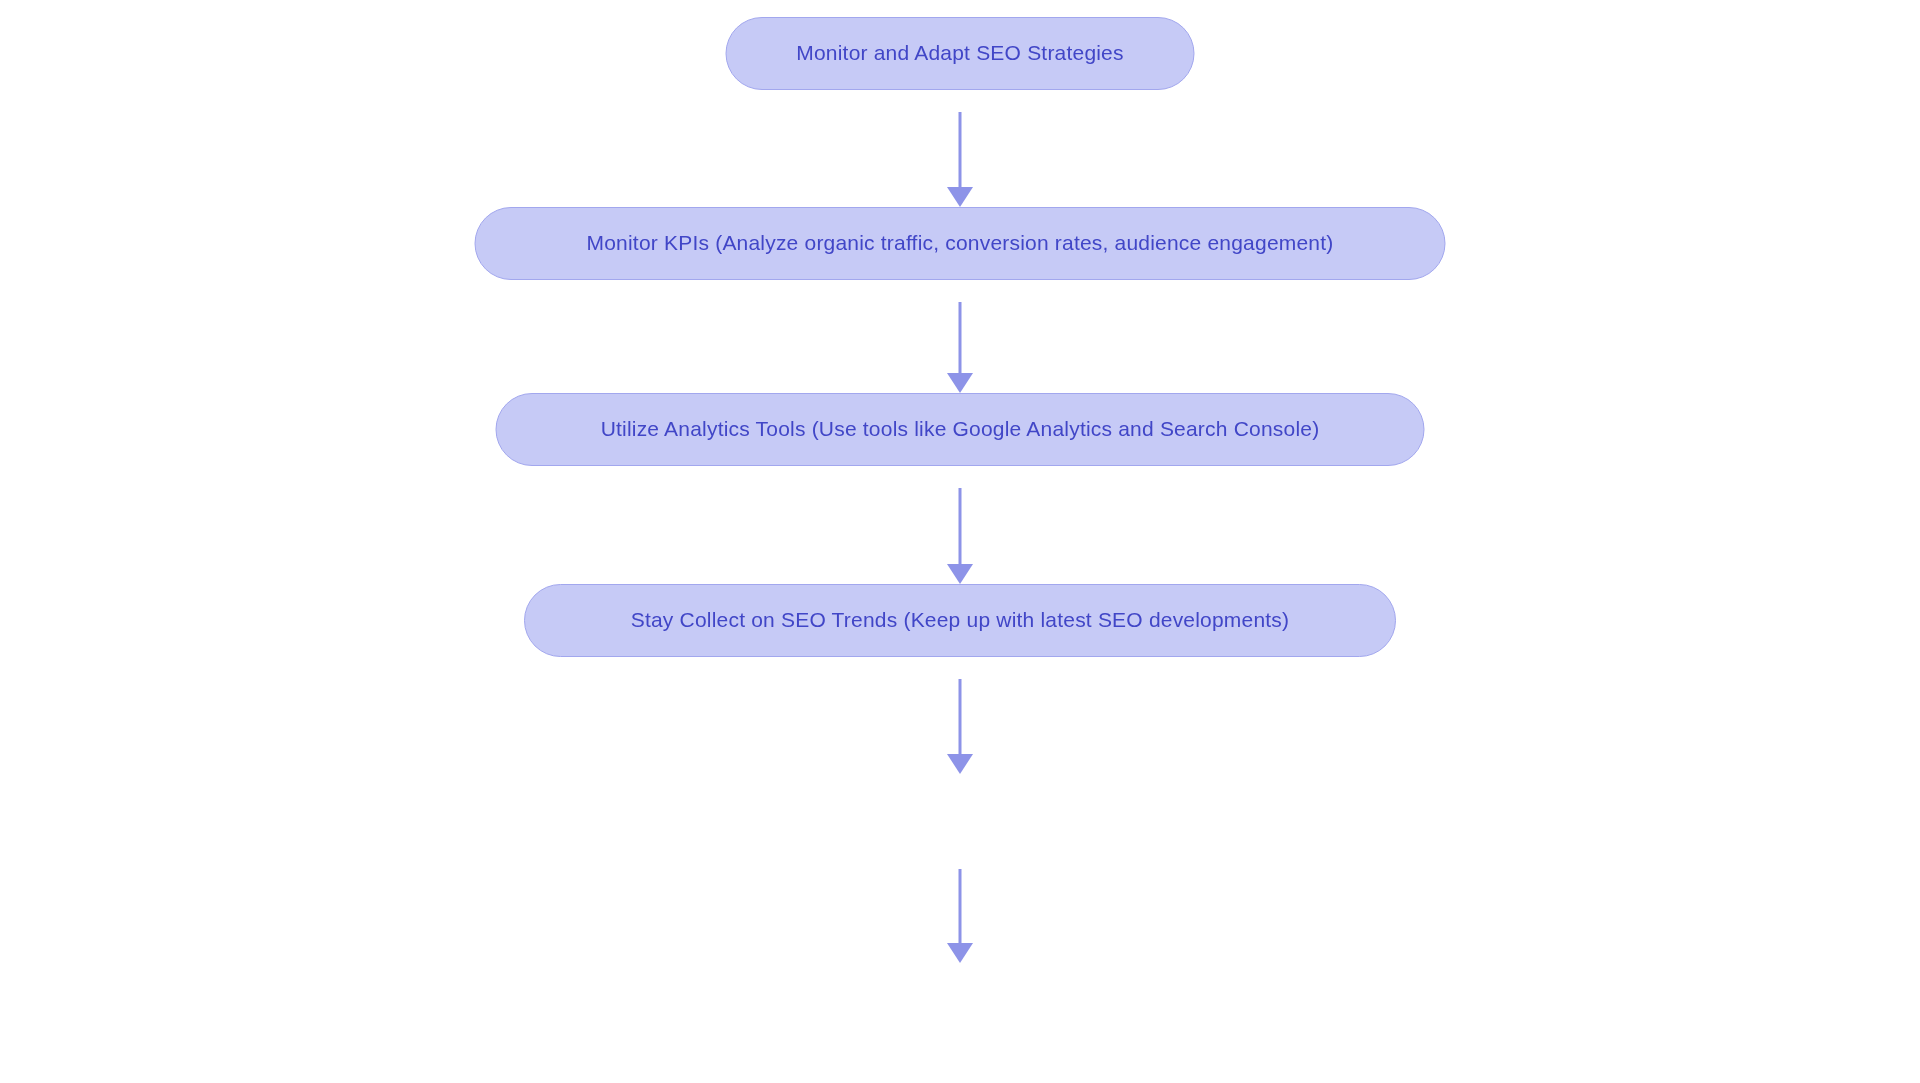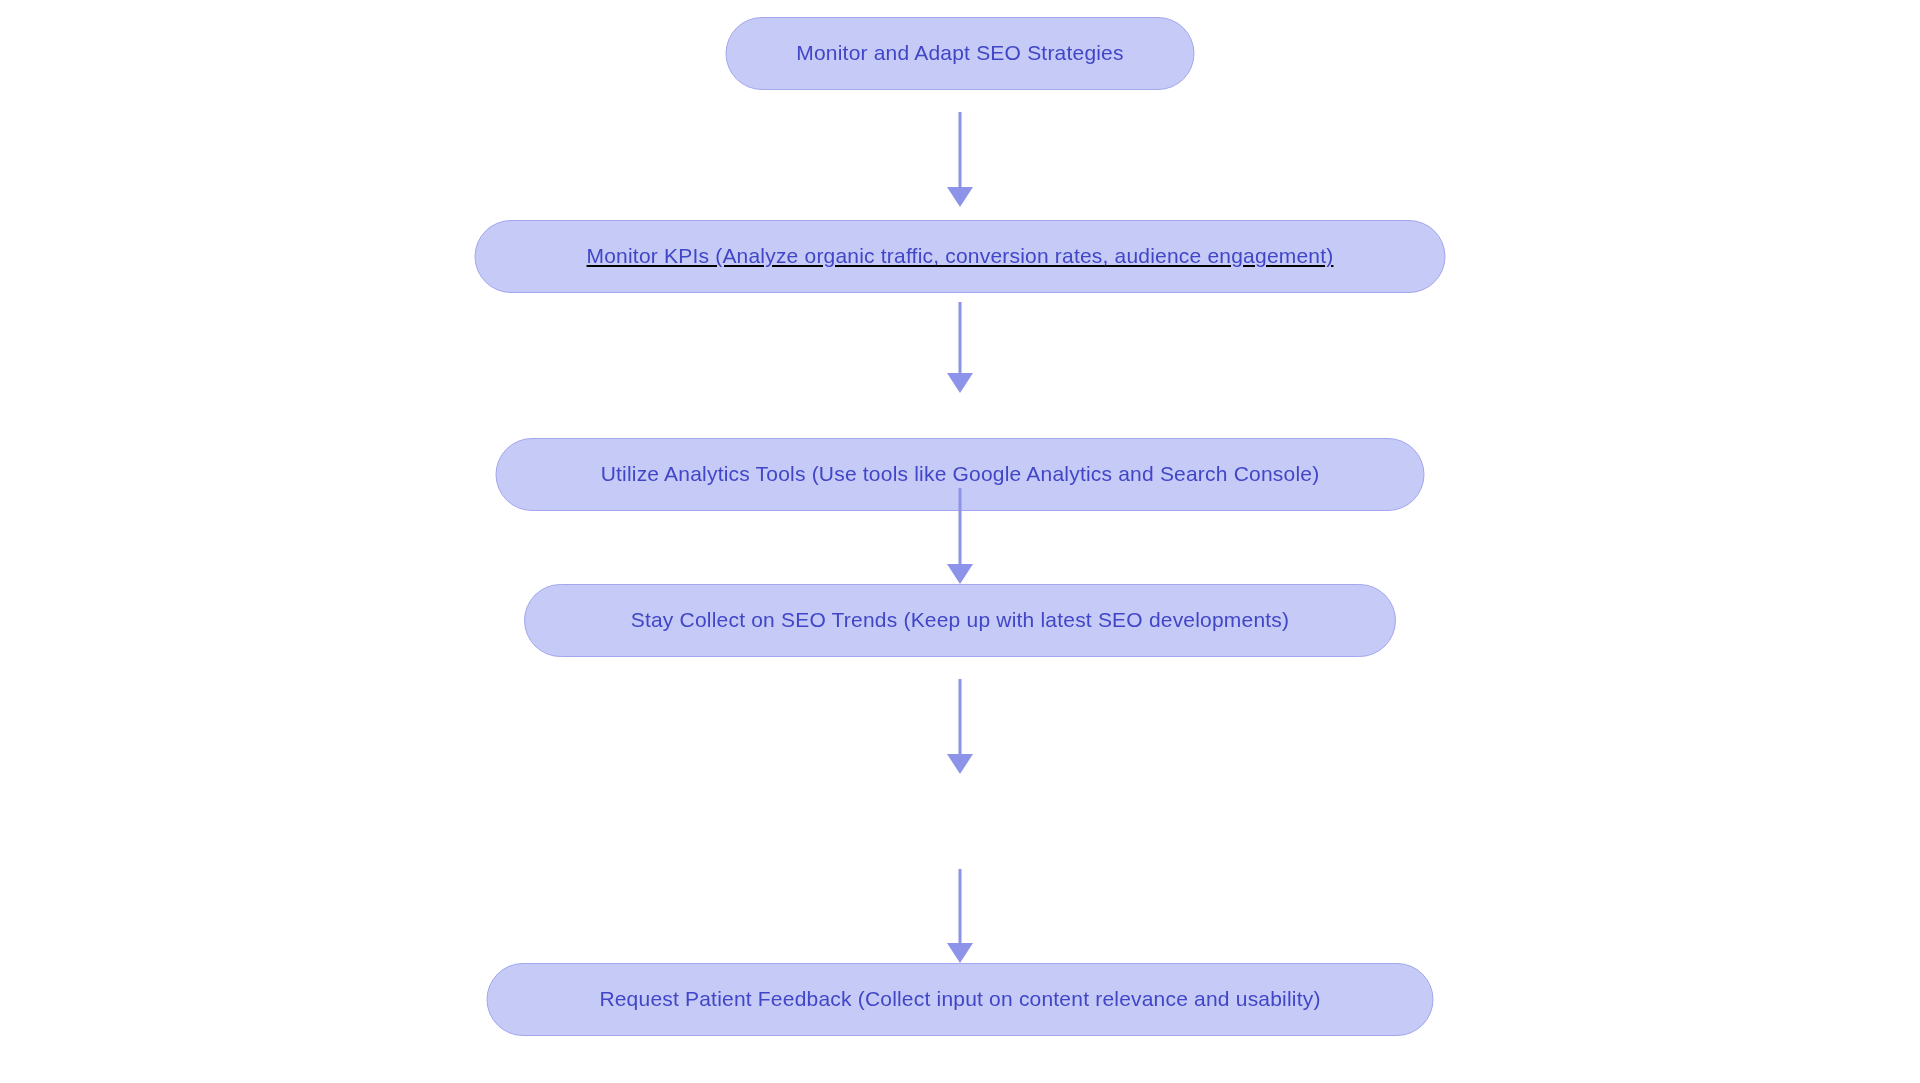--- a/index.html
+++ b/index.html
@@ -35,22 +35,22 @@
   }
   .node span {
     color: var(--node-text);
     font-size: 21px;
     line-height: 1.25;
     letter-spacing: 0.2px;
     padding: 0 30px;
     white-space: nowrap;
   }
   .node-1 { top: 17px;  width: 469px;  }
-  .node-2 { top: 220px; width: 971px; text-decoration: underline;  }
-  .node-3 { top: 393px; width: 929px; margin-top: 45px;  }
+  .node-2 { top: 207px; width: 971px;  }
+  .node-3 { top: 393px; width: 929px;  }
   .node-4 { top: 584px; width: 872px;  }
   .node-5 { top: 774px; width: 1002px; }
   .node-6 { top: 963px; width: 947px;  }
 
   .arrow {
     position: absolute;
     left: 50%;
     transform: translateX(-50%);
     width: 28px;
   }
@@ -120,17 +120,14 @@
     <div class="line"></div>
     <div class="head"></div>
   </div>
 
 
   <div class="arrow arrow-5">
     <div class="line"></div>
     <div class="head"></div>
   </div>
 
-  <div class="node node-6">
-    <span>Request Patient Feedback (Collect input on content relevance and usability)</span>
-  </div>
 
 </div>
 
 </body></html>

